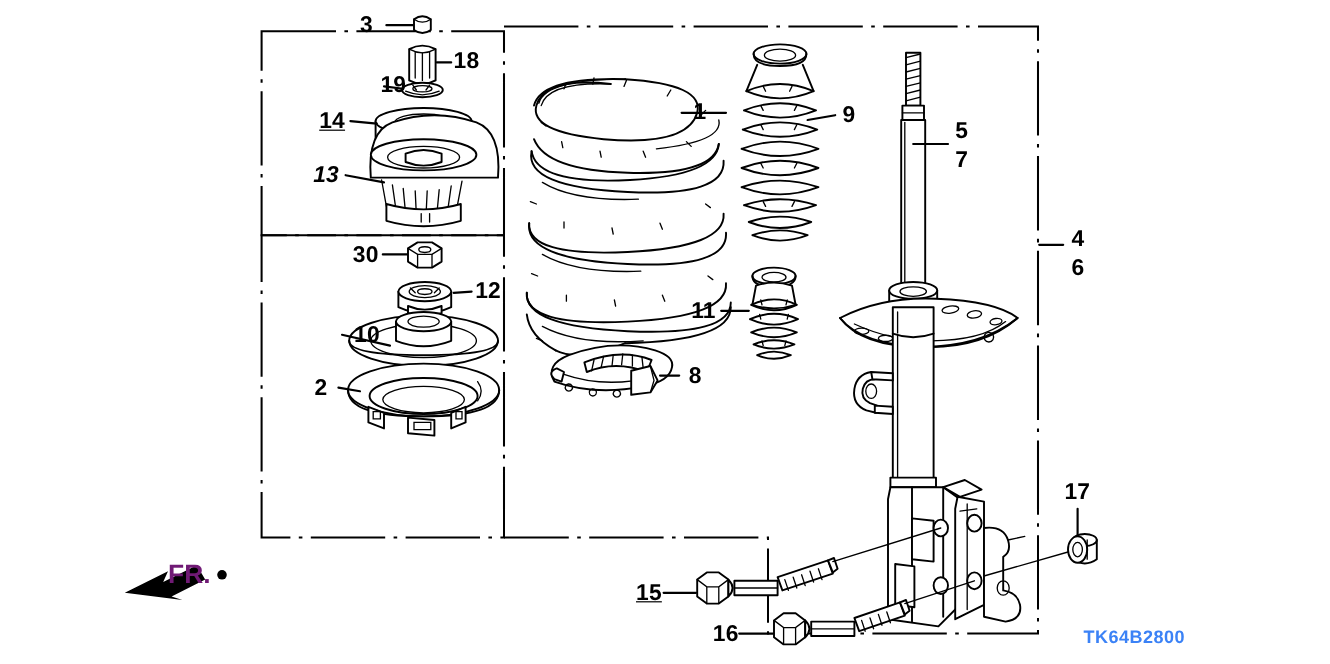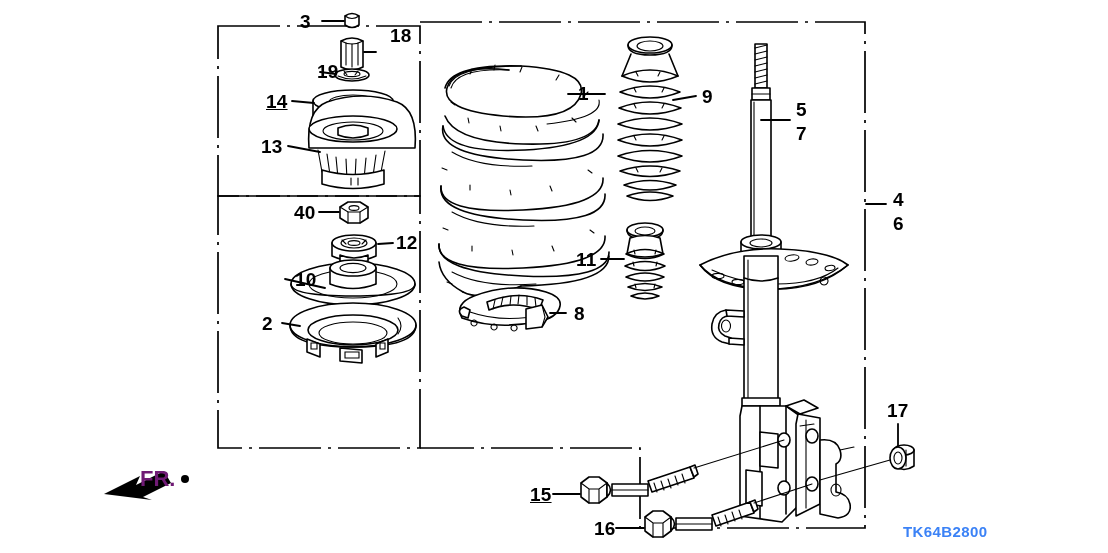--- a/index.html
+++ b/index.html
@@ -327,25 +327,25 @@
     <line class="thin" x1="890" y1="460" x2="820" y2="480"></line>
   </g>
 
   <g>
     <path class="blk" d="M104 494 l36 -18 l-4 9 l28 -14 l7 12 l-28 14 l9 3 z"></path>
     <circle class="blk" cx="185" cy="479" r="4"></circle>
   </g>
 </svg>
 
 <div class="lbl" style="left:300px;top:12px;">3</div>
-<div class="lbl" style="left:378px;top:26px;margin-left:12px;">18</div>
+<div class="lbl" style="left:378px;top:42px;">18</div>
 <div class="lbl" style="left:293px;top:62px;margin-left:24px;">19</div>
 <div class="lbl" style="left:266px;top:92px;text-decoration:underline;">14</div>
-<div class="lbl" style="left:261px;top:137px;">13</div>
-<div class="lbl" style="left:294px;top:203px;">40</div>
+<div class="lbl" style="left:261px;top:137px;font-style:italic;">13</div>
+<div class="lbl" style="left:294px;top:203px;">30</div>
 <div class="lbl" style="left:396px;top:233px;">12</div>
 <div class="lbl" style="left:255px;top:270px;margin-left:40px;">10</div>
 <div class="lbl" style="left:262px;top:314px;">2</div>
 <div class="lbl" style="left:578px;top:84px;">1</div>
 <div class="lbl" style="left:574px;top:304px;">8</div>
 <div class="lbl" style="left:702px;top:87px;">9</div>
 <div class="lbl" style="left:576px;top:250px;">11</div>
 <div class="lbl" style="left:796px;top:100px;">5</div>
 <div class="lbl" style="left:796px;top:124px;">7</div>
 <div class="lbl" style="left:893px;top:190px;">4</div>

